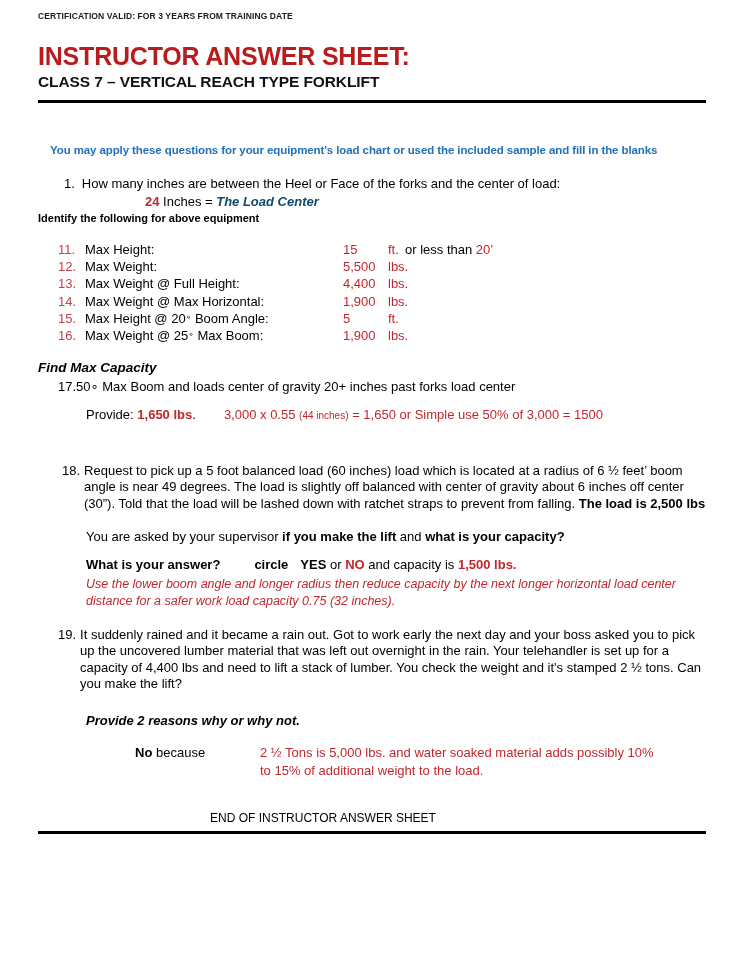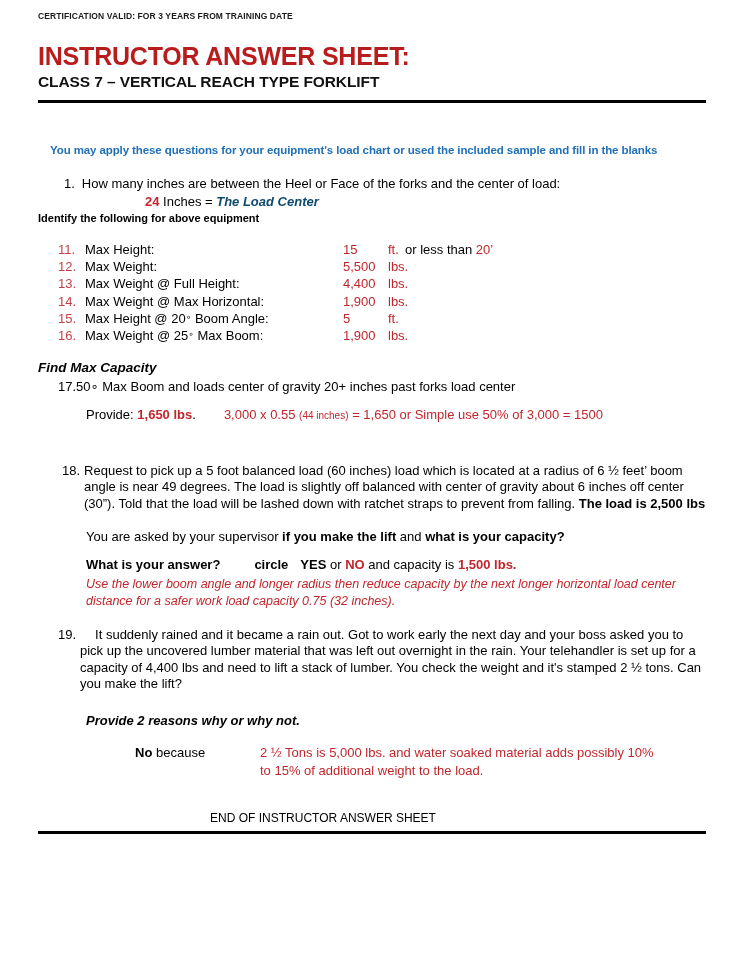--- a/index.html
+++ b/index.html
@@ -256,21 +256,21 @@
     position: absolute;
     left: 58px;
     top: 627px;
     width: 648px;
     font-size: 13px;
     line-height: 16.4px;
     text-indent: -22px;
     padding-left: 22px;
     box-sizing: border-box;
   }
-  .q19 .num { margin-right: 19px; }
+  .q19 .num { margin-right: 4px; }
 
   .provide {
     position: absolute;
     left: 86px;
     top: 713px;
     font-size: 13px;
     font-weight: bold;
     font-style: italic;
   }
   .no-because {

